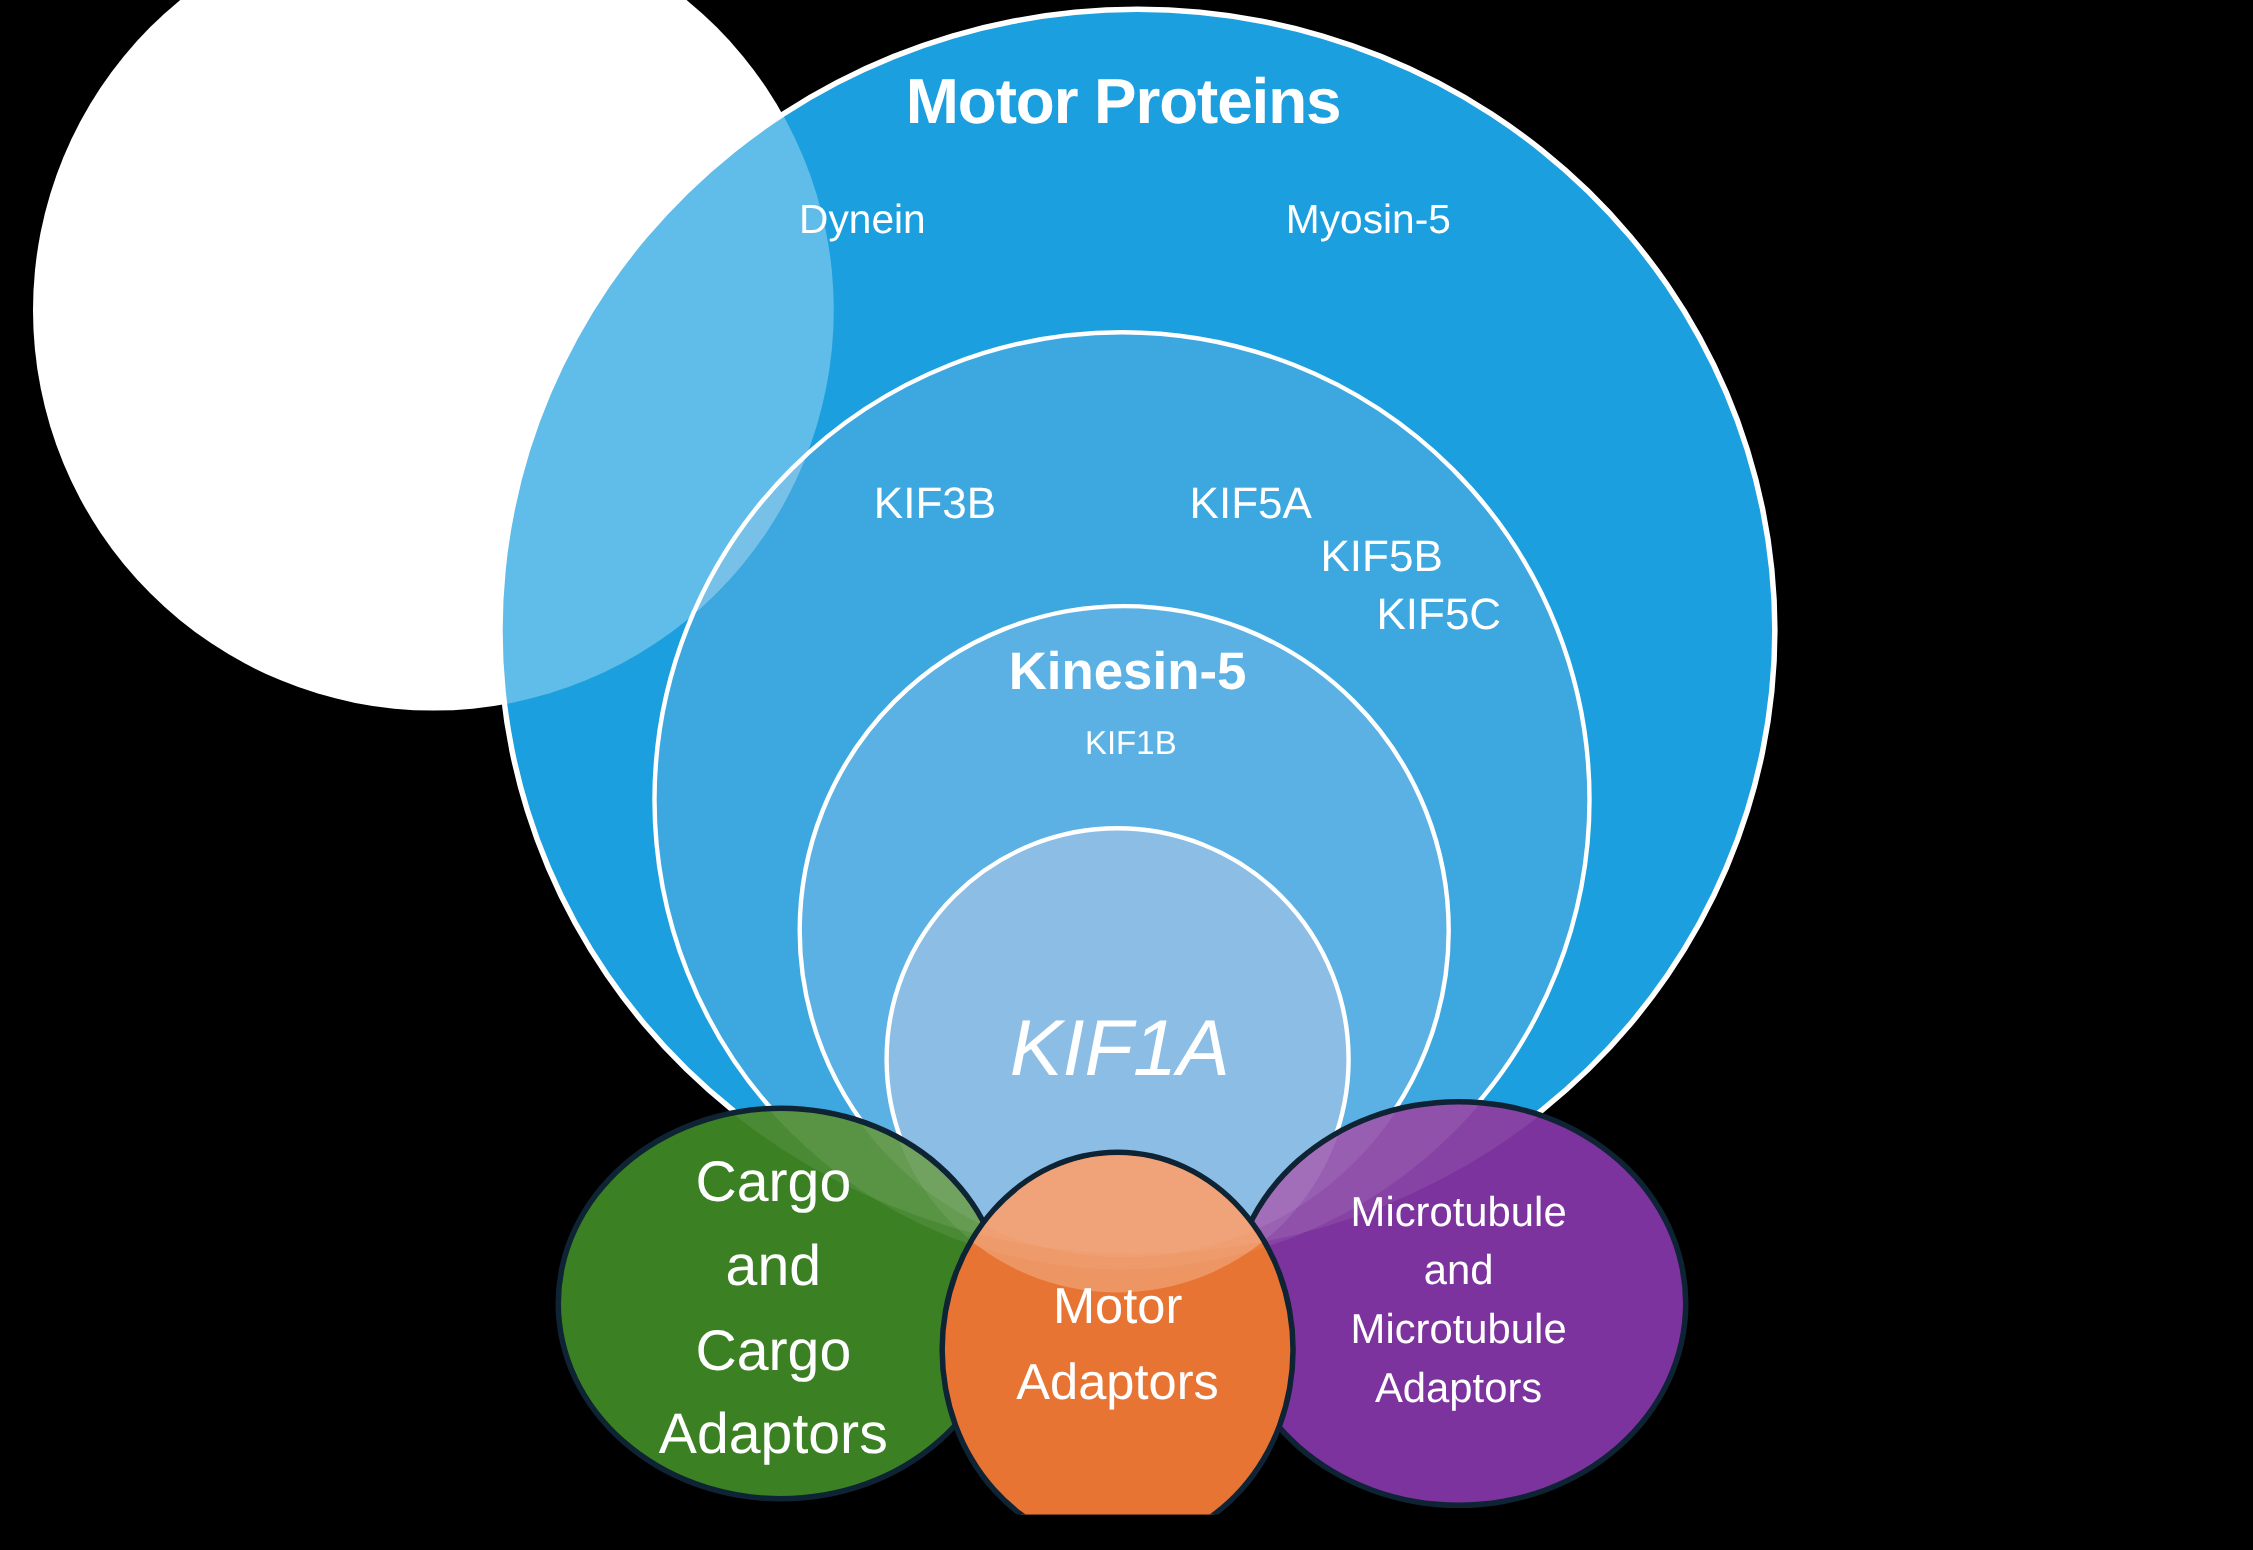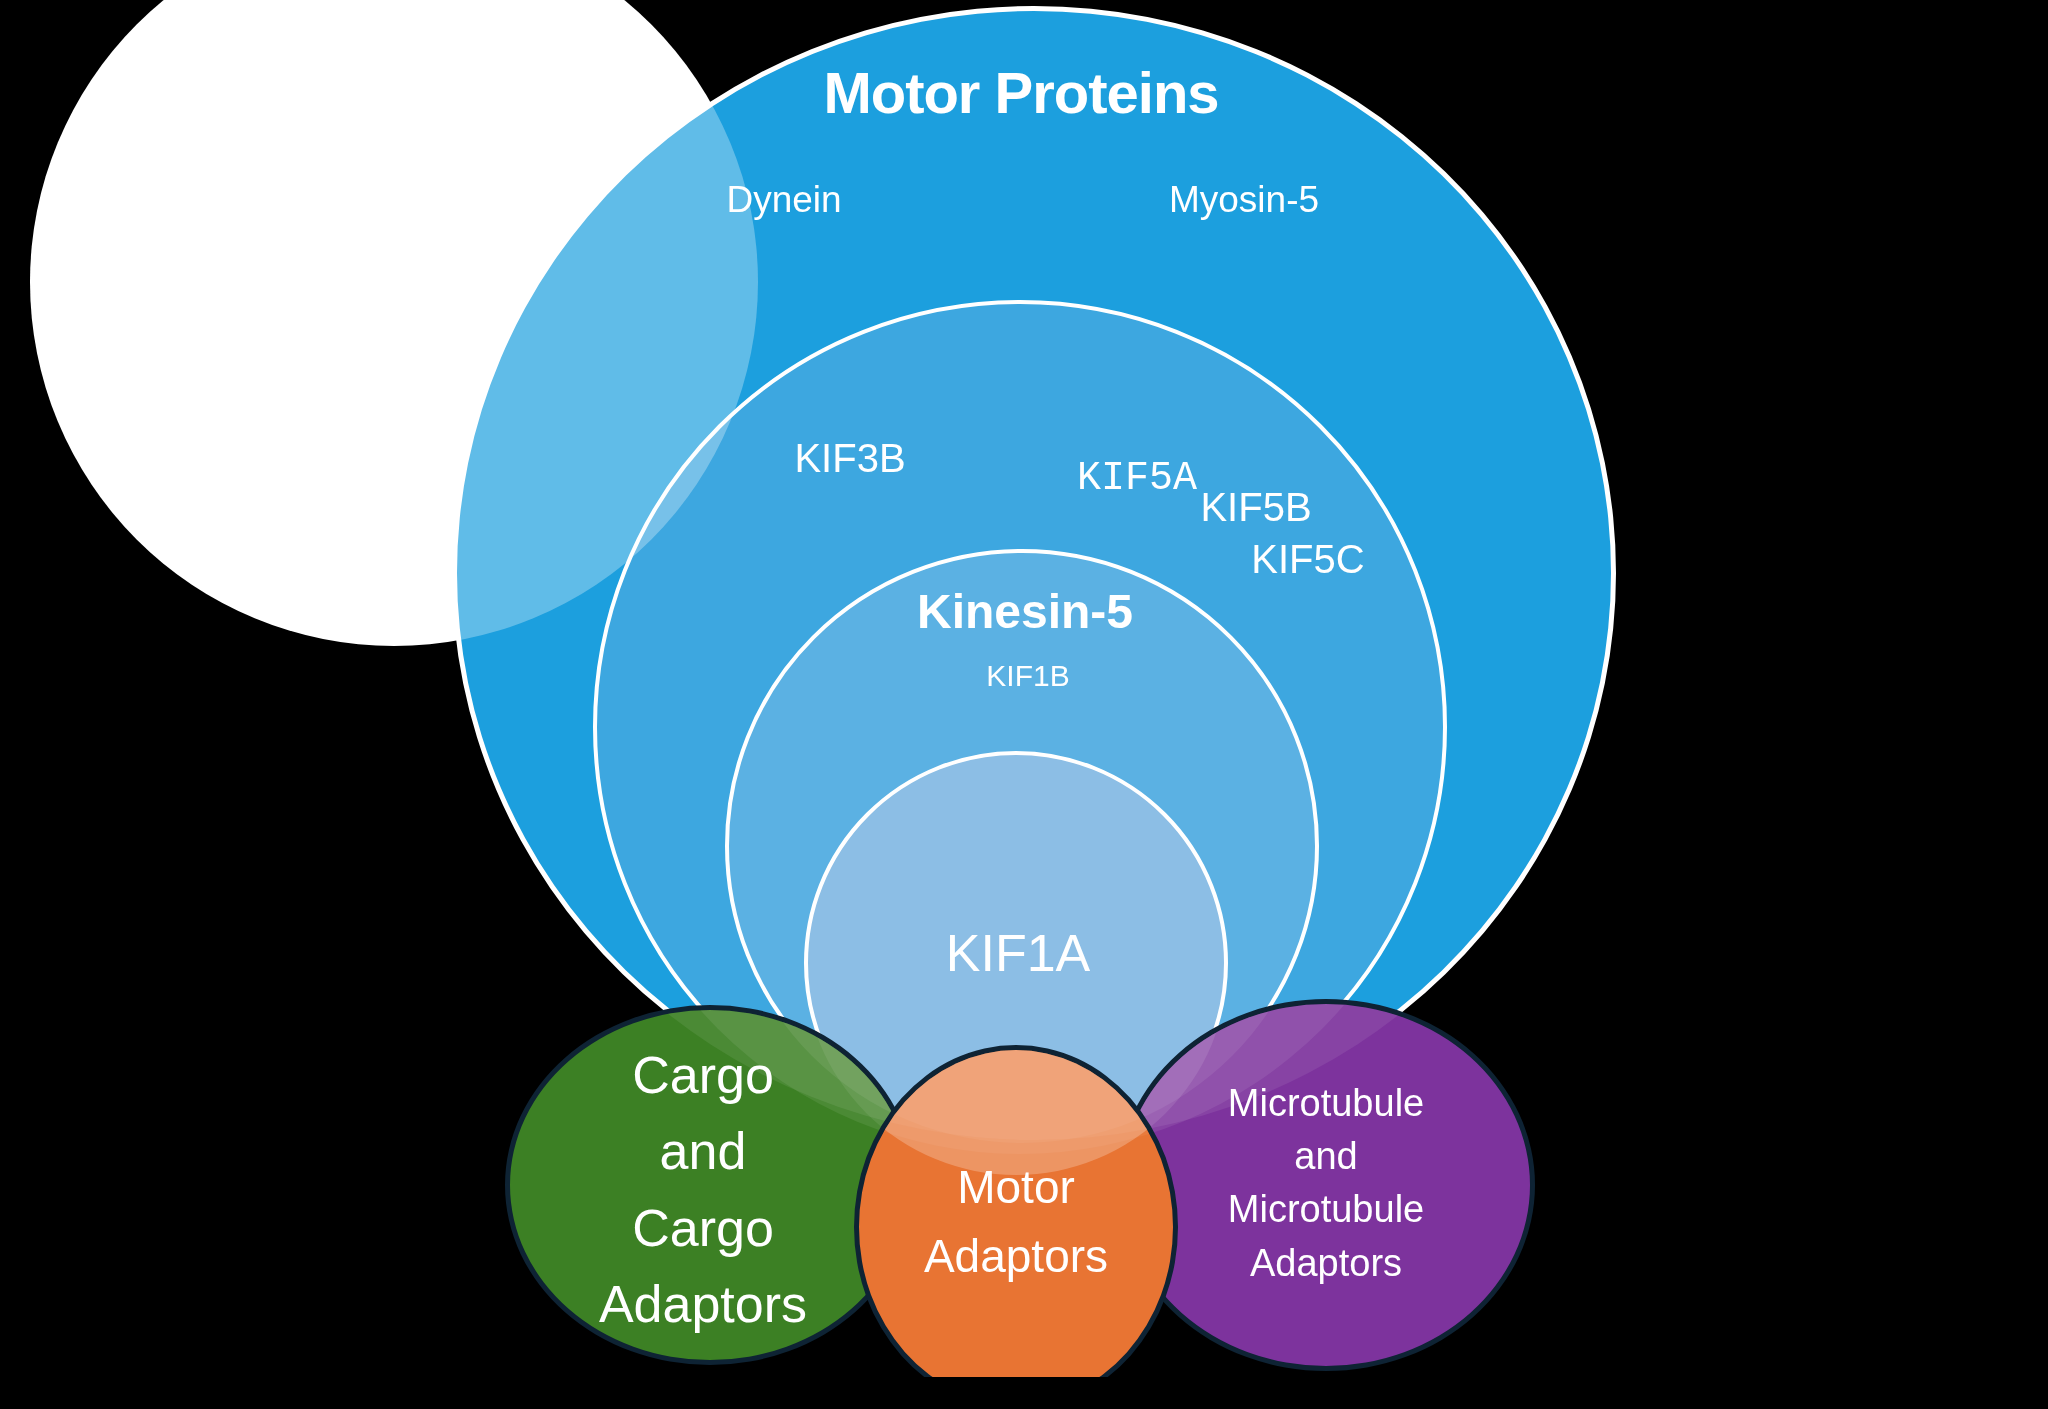--- a/index.html
+++ b/index.html
@@ -46,26 +46,26 @@
   .p-kin{left:-529px;top:-704px;width:854px;height:854px;background:rgba(255,255,255,0.08);}
   .p-big{left:-670px;top:-998px;width:1164px;height:1134px;background:rgba(255,255,255,0.08);}
 
   
   .lbl{position:absolute;transform:translate(-50%,-50%);white-space:nowrap;text-align:center;}
   .motor-title{left:1021px;top:92px;font-size:58px;font-weight:700;letter-spacing:-1px;}
   .dynein{left:784px;top:200px;font-size:37px;}
   .myosin{left:1244px;top:200px;font-size:37px;}
   .kinesins-title{left:1019px;top:357px;font-size:52px;font-weight:700;}
   .kif3b{left:850px;top:458px;font-size:40px;}
-  .kif5a{left:1137px;top:478px;font-size:40px;font-family:Liberation Mono, monospace;}
+  .kif5a{left:1137px;top:458px;font-size:40px;}
   .kif5b{left:1256px;top:507px;font-size:40px;}
   .kif5c{left:1308px;top:559px;font-size:40px;}
   .k3-title{left:1025px;top:611px;font-size:48px;font-weight:700;}
   .kif1b{left:1028px;top:676px;font-size:30px;}
-  .kif1a-label{left:1018px;top:953px;font-size:52px;font-weight:400;}
+  .kif1a-label{left:1018px;top:953px;font-size:72px;font-weight:400;font-style:italic;}
   .cargo-label{left:703px;top:1190px;font-size:52px;line-height:1.47;}
   .motor-adaptors-label{left:1016px;top:1222px;font-size:46px;line-height:1.5;}
   .microtubule-label{left:1326px;top:1183px;font-size:38px;line-height:1.4;}
 </style>
 </head>
 <body>
 
 <div class="stage">
 
   <div class="circle white-circle"></div>

